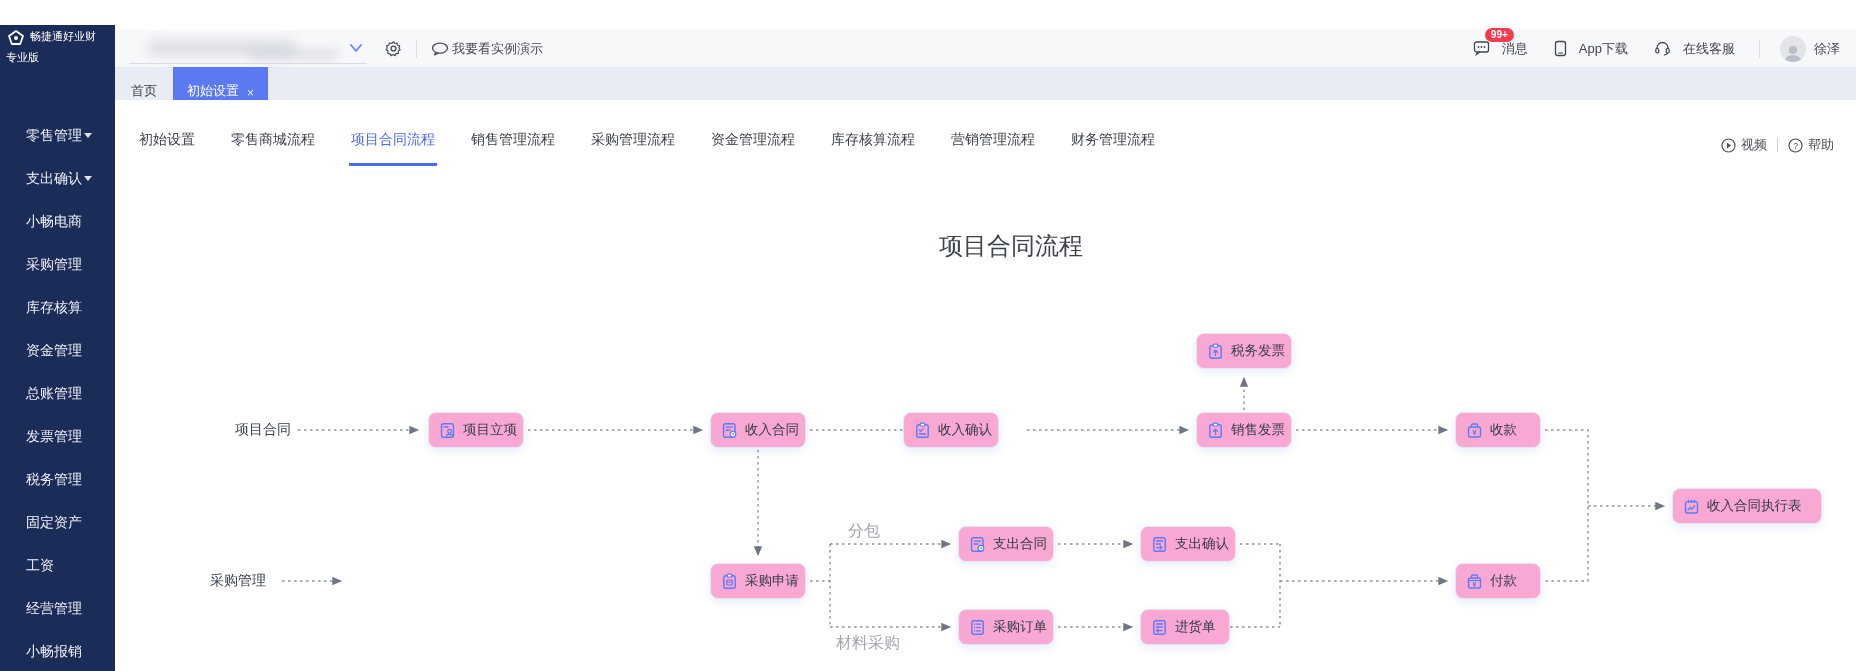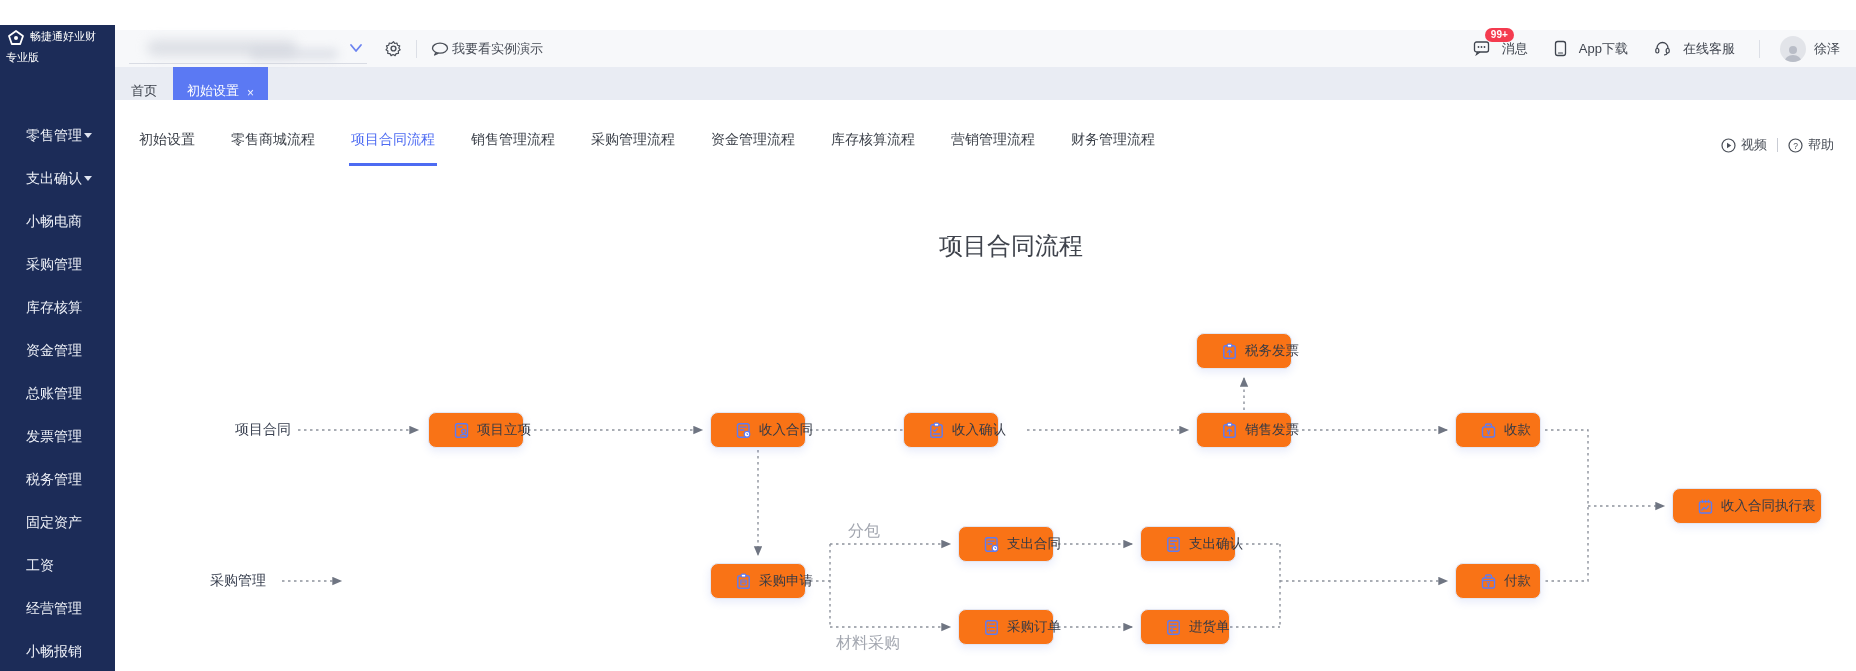--- a/index.html
+++ b/index.html
@@ -67,23 +67,23 @@
   .fa-item { display:flex; align-items:center; gap:5px; cursor:pointer; }
   .fa-div { width:1px; height:14px; background:#c9ccd4; }
 
   
   .flow-layer { position:absolute; left:0; top:0; width:1856px; height:671px; pointer-events:none; }
   .flow-title { position:absolute; left:1011px; top:230px; transform:translateX(-50%);
     font-size:24px; color:#3f434c; white-space:nowrap; }
   .lane-label { position:absolute; font-size:14px; font-weight:500; color:#394050; white-space:nowrap; }
   .branch-label { position:absolute; font-size:16px; color:#a3a7b0; white-space:nowrap; }
   .wires { position:absolute; left:0; top:0; }
-  .fnode { position:absolute; height:36px; background:#f97316; border:1px solid #e4e7f2; border-radius:8px;
+  .fnode { position:absolute; height:36px; background:#f9a8d4; border:1px solid #e4e7f2; border-radius:8px;
     box-shadow:0 3px 8px rgba(86,110,220,.14); display:flex; align-items:center; gap:7px;
-    padding:0 24px; font-size:13.5px; color:#353a45; pointer-events:auto; cursor:pointer; white-space:nowrap; }
+    padding:0 10px; font-size:13.5px; color:#353a45; pointer-events:auto; cursor:pointer; white-space:nowrap; }
   .fnode svg { flex:none; }
 </style>
 </head>
 <body>
 
 <div class="app">
 
   <div class="topstrip"></div>
 
   <div class="header">

